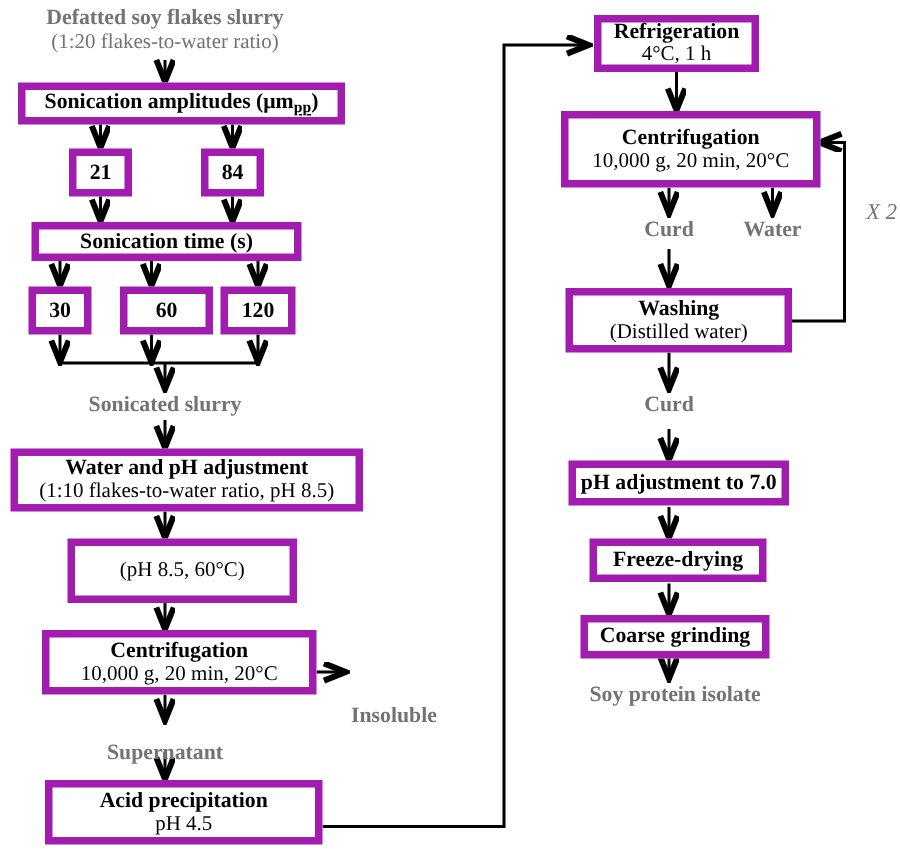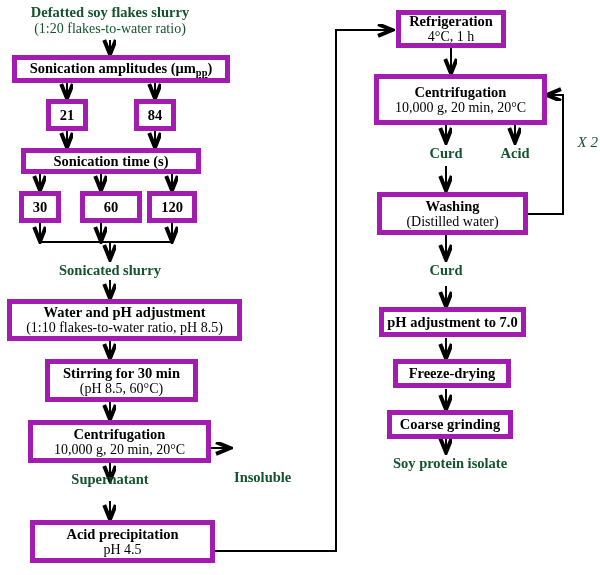--- a/index.html
+++ b/index.html
@@ -36,21 +36,21 @@
   }
   .node .l2 {
     font-weight: normal;
     font-size: 14px;
     white-space: nowrap;
   }
   .node.small .l1 { font-size: 14.5px; }
   
   .label {
     position: absolute;
-    color: #14532d;
+    color: #737373;
     text-align: center;
     line-height: 1.15;
     white-space: nowrap;
   }
   .label .l1 { font-weight: bold; font-size: 14.5px; }
   .label .l2 { font-weight: normal; font-size: 14px; }
   .label.italic { font-style: italic; font-weight: normal; font-size: 15px; }
   
   #wires {
     position: absolute;
@@ -171,34 +171,33 @@
   <div class="label" style="left:30px; top:262px; width:160px;">
     <div class="l1">Sonicated slurry</div>
   </div>
 
   <div class="node" style="left:7px; top:299px; width:235px; height:42px;">
     <div class="l1">Water and pH adjustment</div>
     <div class="l2">(1:10 flakes-to-water ratio, pH 8.5)</div>
   </div>
 
   <div class="node" style="left:45px; top:359px; width:153px; height:43px;">
-    <div class="l1">Stirring for 30 min</div>
     <div class="l2">(pH 8.5, 60°C)</div>
   </div>
 
   <div class="node" style="left:28px; top:420px; width:183px; height:43px;">
     <div class="l1">Centrifugation</div>
     <div class="l2">10,000 g, 20 min, 20°C</div>
   </div>
 
   <div class="label" style="left:234px; top:441px; width:80px; text-align:left;margin-top:28px;">
     <div class="l1">Insoluble</div>
   </div>
 
-  <div class="label" style="left:42px; top:471px; width:136px;">
+  <div class="label" style="left:42px; top:494px; width:136px;">
     <div class="l1">Supernatant</div>
   </div>
 
   <div class="node" style="left:30px; top:520px; width:185px; height:43px;">
     <div class="l1">Acid precipitation</div>
     <div class="l2">pH 4.5</div>
   </div>
 
   <div class="node" style="left:396px; top:10px; width:110px; height:38px;">
     <div class="l1">Refrigeration</div>
@@ -208,21 +207,21 @@
   <div class="node" style="left:374px; top:74px; width:173px; height:51px;">
     <div class="l1">Centrifugation</div>
     <div class="l2">10,000 g, 20 min, 20°C</div>
   </div>
 
   <div class="label" style="left:406px; top:145px; width:80px;">
     <div class="l1">Curd</div>
   </div>
 
   <div class="label" style="left:475px; top:145px; width:80px;">
-    <div class="l1">Acid</div>
+    <div class="l1">Water</div>
   </div>
 
   <div class="label italic" style="left:566px; top:134px; width:32px; text-align:right;">
     <span>X 2</span>
   </div>
 
   <div class="node" style="left:377px; top:192px; width:151px; height:43px;">
     <div class="l1">Washing</div>
     <div class="l2">(Distilled water)</div>
   </div>

